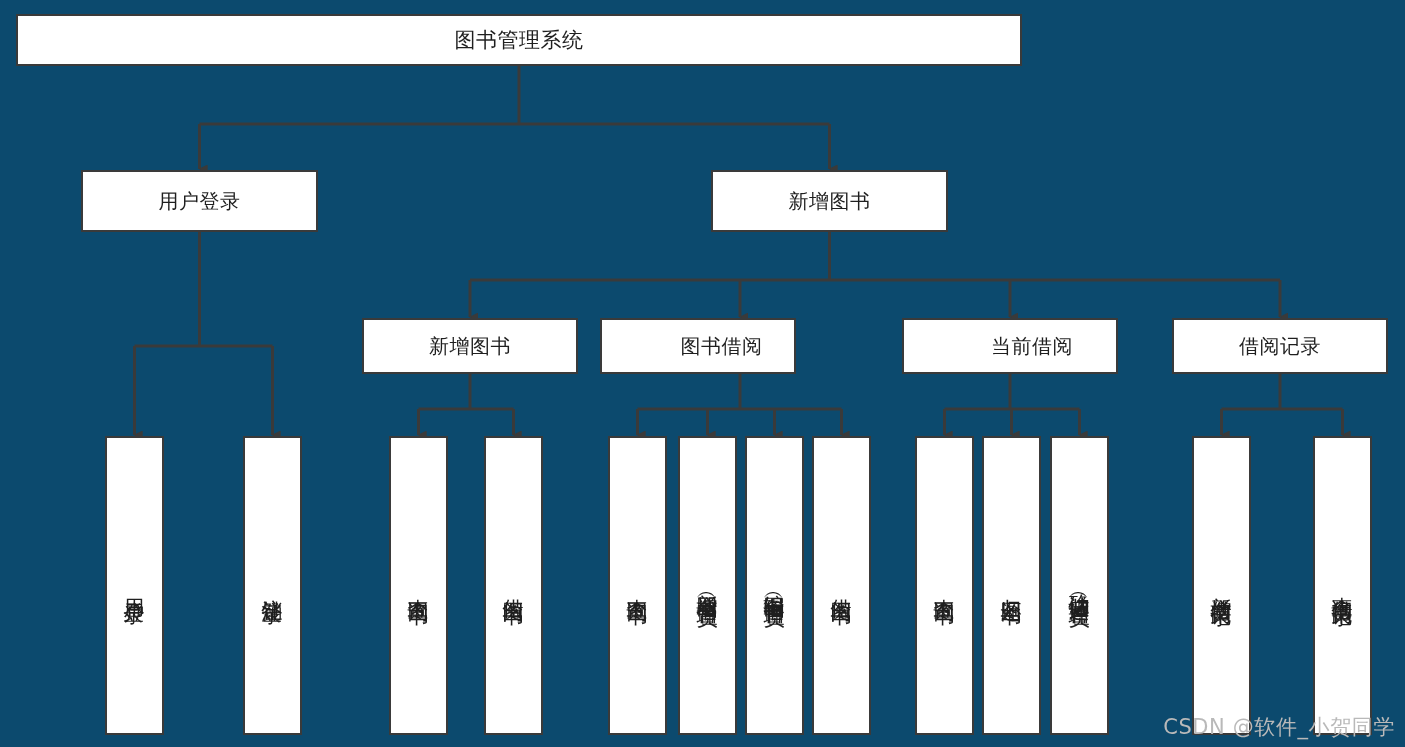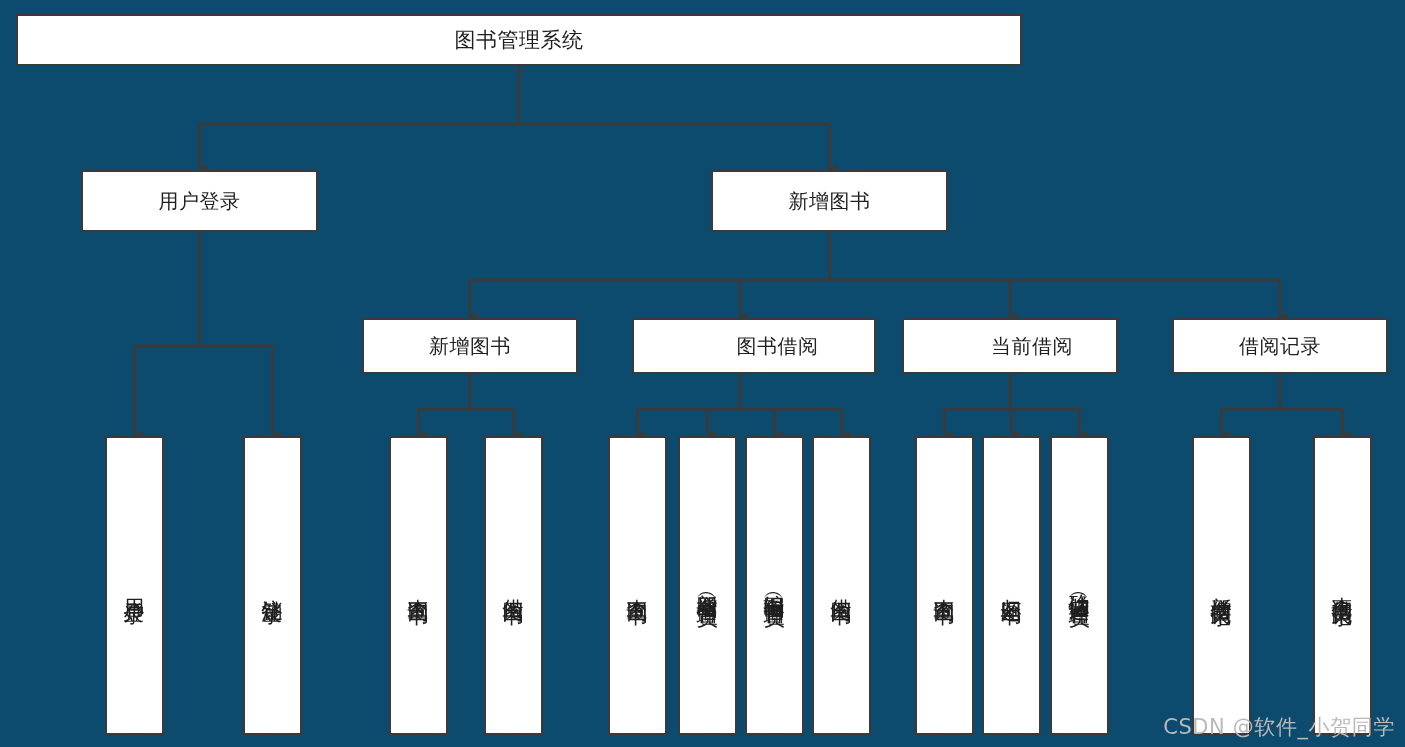--- a/index.html
+++ b/index.html
@@ -116,21 +116,21 @@
       </div>
       <div class="node" style="left: 81px; top: 170px; width: 237px; height: 62px;">
         <span class="node-label">用户登录</span>
       </div>
       <div class="node" style="left: 711px; top: 170px; width: 237px; height: 62px;">
         <span class="node-label">新增图书</span>
       </div>
       <div class="node" style="left: 362px; top: 318px; width: 216px; height: 56px;">
         <span class="node-label">新增图书</span>
       </div>
-      <div class="node" style="left: 632px; top: 318px; width: 244px; height: 56px; padding-left: 47px;">
+      <div class="node" style="left: 600px; top: 318px; width: 196px; height: 56px; padding-left: 47px;">
         <span class="node-label">图书借阅</span>
       </div>
       <div class="node" style="left: 902px; top: 318px; width: 216px; height: 56px; padding-left: 44px;">
         <span class="node-label">当前借阅</span>
       </div>
       <div class="node" style="left: 1172px; top: 318px; width: 216px; height: 56px;">
         <span class="node-label">借阅记录</span>
       </div>
       <div class="node vertical" style="left: 105px; top: 436px; width: 59px; height: 299px;">
         <span class="node-label">用户登录</span>

